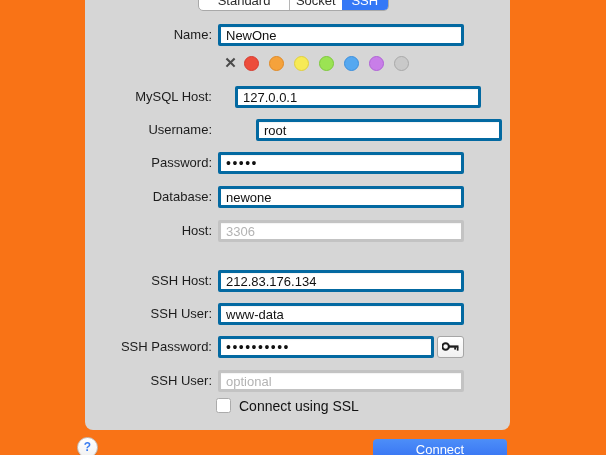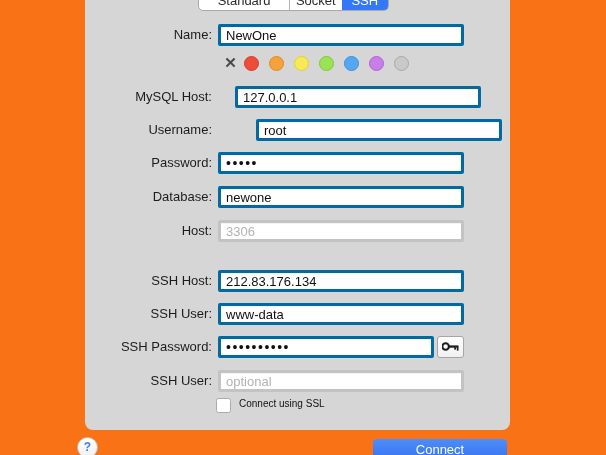--- a/index.html
+++ b/index.html
@@ -39,21 +39,21 @@
 
   
   .keybtn { position:absolute; left:437px; top:336px; width:27px; height:22px;
             border:1px solid #a6a6a6; border-radius:3px;
             background:linear-gradient(#ffffff,#f0f0f0);
             display:flex; align-items:center; justify-content:center; }
 
   
   .ssl-box { position:absolute; left:216px; top:398px; width:15px; height:15px;
              border:1px solid #ababab; border-radius:2.5px; background:#ffffff; }
-  .ssl-label { position:absolute; left:239px; top:398px; font-size:10px; color:#111; }
+  .ssl-label { position:absolute; left:239px; top:398px; font-size:14px; color:#111; }
 
   
   .helpbtn { position:absolute; left:77px; top:437px; width:21px; height:21px;
              border-radius:50%; background:linear-gradient(#ffffff,#f1f1f1);
              border:1px solid #c2c2c2; color:#3b7df0; font-size:12px; font-weight:bold;
              text-align:center; line-height:19px; box-shadow:0 1px 1px rgba(0,0,0,0.08); }
   .connectbtn { position:absolute; left:373px; top:439px; width:134px; height:23px;
                 border:none; border-radius:4px; color:#ffffff; font-size:13px;
                 font-family:"Liberation Sans", sans-serif;
                 background:linear-gradient(#4d8ef8,#3470f2);

